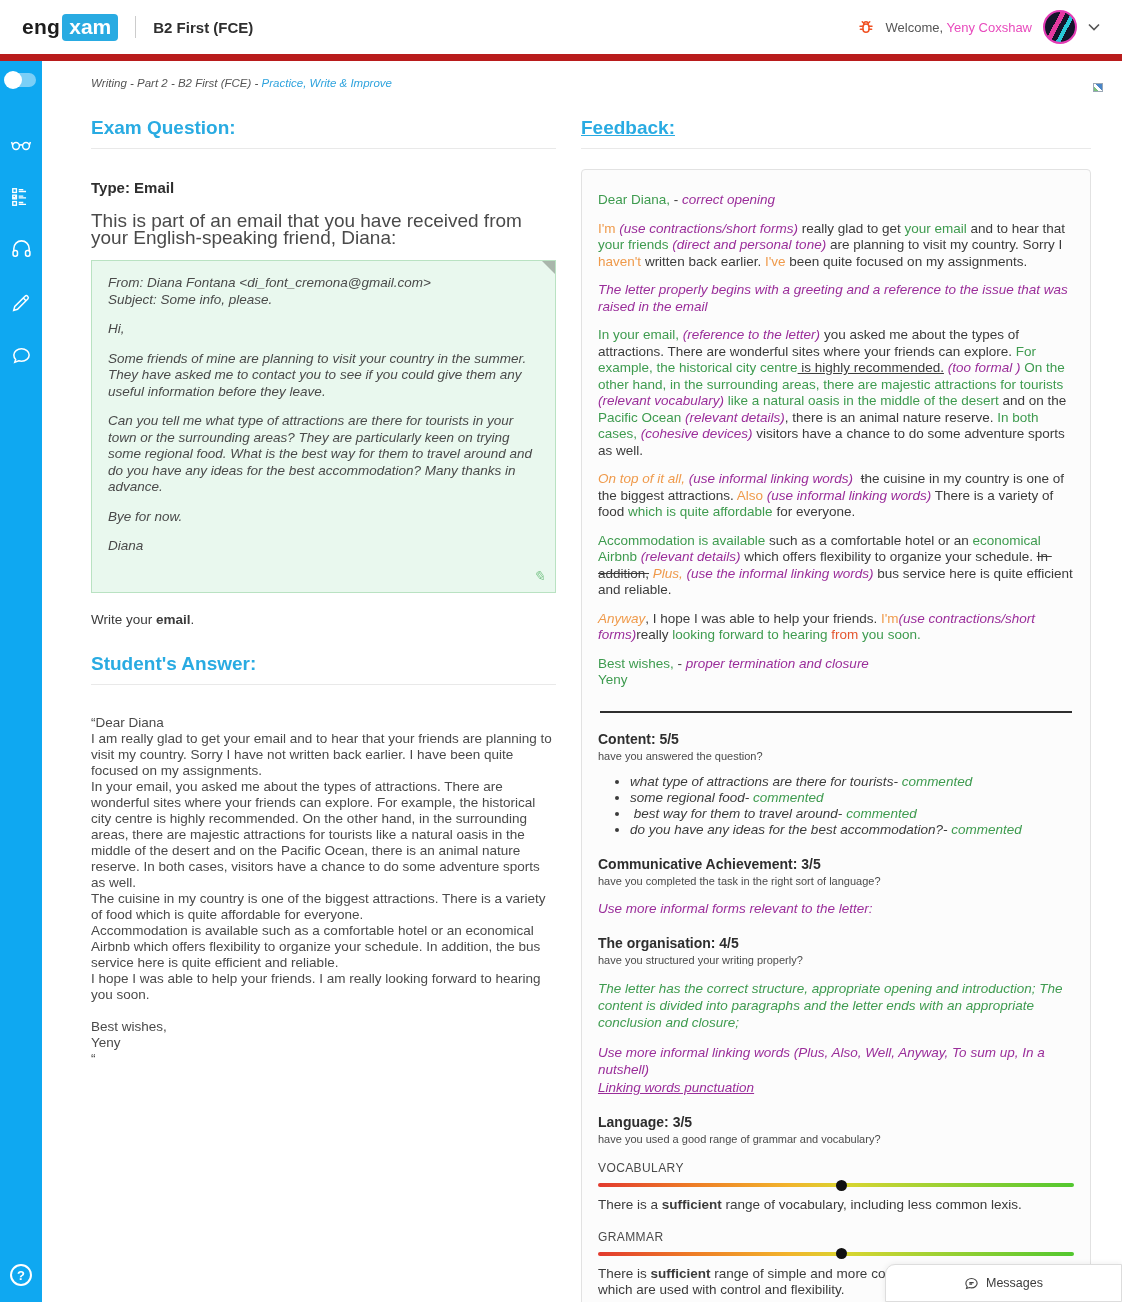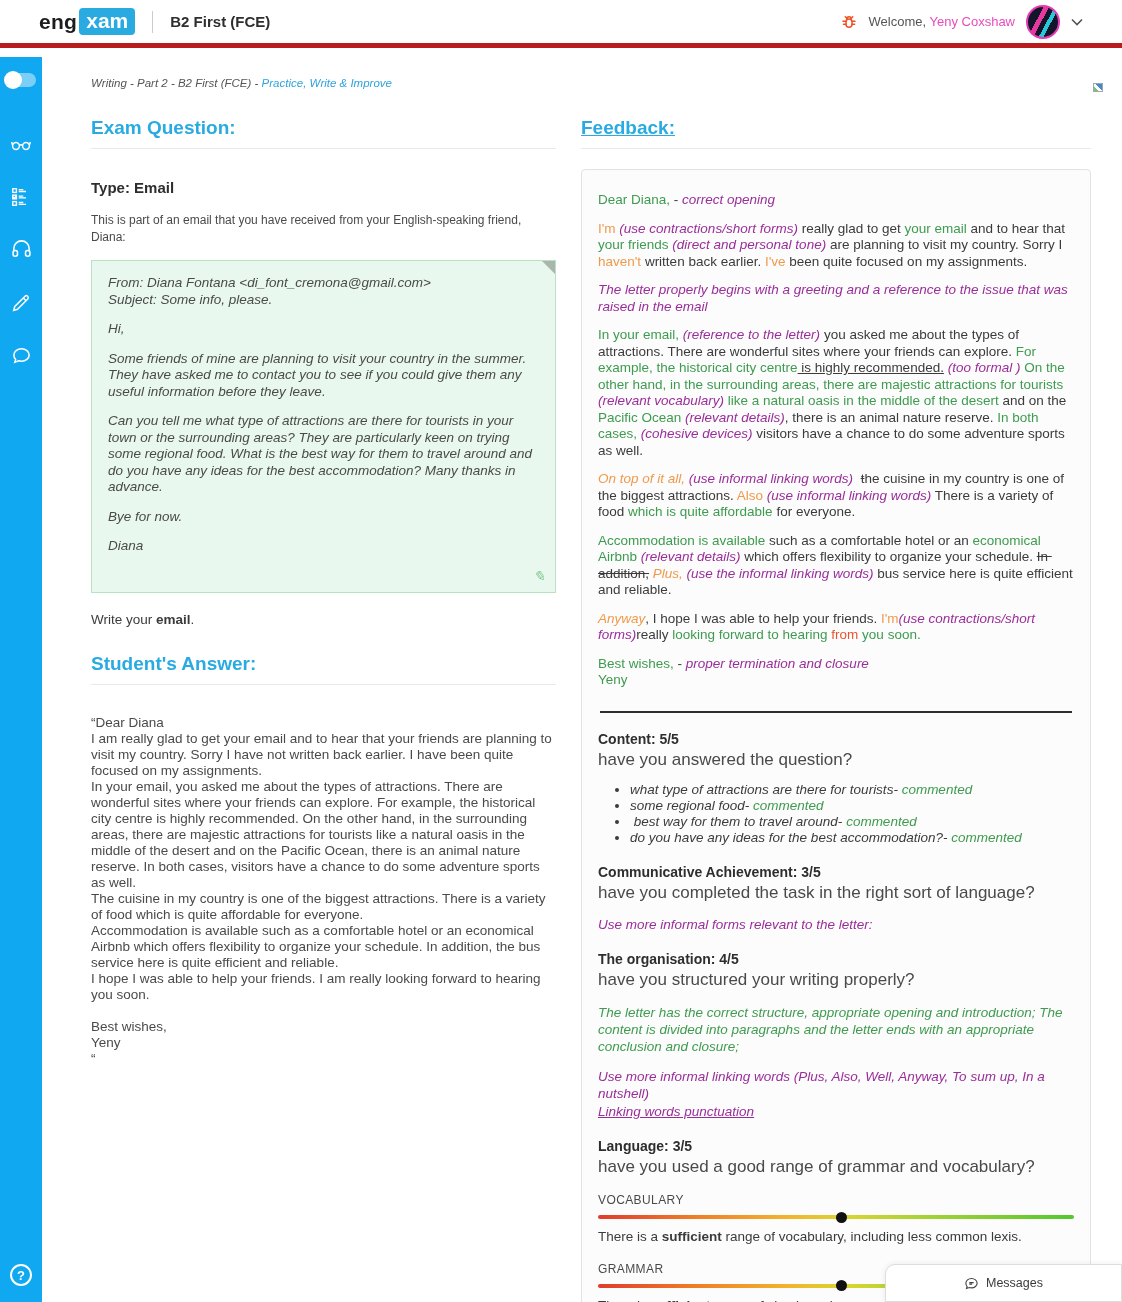--- a/index.html
+++ b/index.html
@@ -1,20 +1,20 @@
 <!DOCTYPE html>
 <html style="--brand_blue: #29ABE2; --sidebar_blue: #0FA8F1; --green: #3E9B4F; --orange: #EF9A4B; --red_orange: #E4552F; --purple: #9A2D9A; --user_pink: #E84BBD; --bug_orange: #F05123;"><head>
 <meta charset="utf-8">
 <style>
   *{margin:0;padding:0;box-sizing:border-box;}
   html,body{width:1122px;height:1302px;}
   body{position:relative;font-family:"Liberation Sans",sans-serif;background:#fff;overflow:hidden;color:#3f3f3f;}
 
   
-  .header{position:absolute;top:0;left:0;right:0;height:48px;background:#fff;border-bottom:5px solid #b91c1c;display:flex;align-items:center;padding:0 39px;z-index:6;}
+  .header{position:absolute;top:0;left:0;right:0;height:61px;background:#fff;border-bottom:7px solid #b91c1c;display:flex;align-items:center;padding:0 22px;z-index:6;}
   .logo{display:flex;align-items:center;font-weight:bold;font-size:21px;cursor:pointer;}
   .logo-eng{color:#1d1d1d;letter-spacing:.3px;}
   .logo-xam{background:var(--brand_blue,#29ABE2);color:#fff;padding:1px 7px 2px;border-radius:4px;margin-left:2px;}
   .hdr-divider{width:1px;height:22px;background:#ccc;margin:0 17px;}
   .hdr-title{font-weight:bold;font-size:15px;color:#2e2e2e;text-align:center;}
   .hdr-right{margin-left:auto;display:flex;align-items:center;gap:11px;}
   .welcome{font-size:13px;color:#555;}
   .user-name{color:var(--user_pink,#E84BBD);}
   .avatar{width:34px;height:34px;border-radius:50%;border:2px solid #e23bb4;background:linear-gradient(118deg,#14142a 34%,#e5399f 34%,#e5399f 46%,#14142a 46%,#14142a 58%,#29c8d8 58%,#29c8d8 68%,#14142a 68%);}
   .chev{display:flex;align-items:center;}
@@ -32,21 +32,21 @@
   .col-left{width:465px;flex:none;}
   .col-right{width:510px;flex:none;}
   .breadcrumb{margin-top:20px;font-size:11.5px;font-style:italic;color:#555;height:14px;}
   .crumb-link{color:#2fa3dd;cursor:pointer;}
   h2.section{color:var(--brand_blue,#29ABE2);font-size:19px;font-weight:bold;margin-top:26px;}
   .col-right h2.section{margin-top:60px;text-decoration:underline;}
   .section-hr{border:none;border-top:1px solid #e9e9e9;margin-top:9px;}
 
   
   .type-label{font-weight:bold;font-size:15px;color:#2e2e2e;margin-top:30px;}
-  .intro{font-size:12px;color:#4a4a4a;margin-top:16px;line-height:17px;max-width:452px;}
+  .intro{font-size:19px;color:#4a4a4a;margin-top:16px;line-height:17px;max-width:452px;}
   .mail-box{position:relative;margin-top:14px;background:#e9f8ee;border:1px solid #b9e2c2;padding:14px 16px 24px;font-style:italic;color:#4a4a4a;font-size:13.5px;line-height:16.5px;}
   .mail-box p{margin-bottom:13px;}
   .mail-box p:last-child{margin-bottom:0;}
   .fold{position:absolute;top:0;right:0;width:0;height:0;border-left:13px solid transparent;border-top:13px solid #a9b6ab;}
   .pencil{position:absolute;right:10px;bottom:7px;color:#7cc58b;font-size:14px;cursor:pointer;}
   .write-line{margin-top:19px;font-size:13.5px;color:#4a4a4a;}
 
   
   .answer{margin-top:30px;font-size:13.5px;color:#4a4a4a;line-height:16px;}
   .answer .line{min-height:16px;white-space:pre-wrap;}
@@ -58,21 +58,21 @@
   .seg-green{color:var(--green,#3E9B4F);}
   .seg-orange{color:var(--orange,#EF9A4B);}
   .seg-red{color:var(--red_orange,#E4552F);}
   .seg-purple{color:var(--purple,#9A2D9A);font-style:italic;}
   .it{font-style:italic;}
   .un{text-decoration:underline;}
   .st{text-decoration:line-through;}
   .bd{font-weight:bold;}
   .dark-hr{border:none;border-top:2px solid #2e2e2e;margin:22px 2px 0;}
   .score-title{font-size:14px;font-weight:bold;color:#2e2e2e;margin-top:18px;}
-  .score-q{font-size:17px;color:#4a4a4a;margin-top:3px;}
+  .score-q{font-size:11px;color:#4a4a4a;margin-top:3px;}
   ul.bullets{margin:12px 0 4px;padding-left:32px;}
   ul.bullets li{font-style:italic;font-size:13.5px;line-height:16px;color:#3b3b3b;white-space:pre-wrap;}
   .note-purple{color:var(--purple,#9A2D9A);font-style:italic;font-size:13.5px;margin-top:14px;line-height:16.5px;}
   .note-green{color:var(--green,#3E9B4F);font-style:italic;font-size:13.5px;margin-top:14px;line-height:17px;}
   .note-link{display:inline-block;color:var(--purple,#9A2D9A);font-style:italic;font-size:13.5px;text-decoration:underline;margin-top:2px;cursor:pointer;}
   .meter-label{font-size:12px;font-weight:normal;color:#4a4a4a;letter-spacing:.4px;margin-top:16px;}
   .slider{position:relative;height:4px;border-radius:2px;margin:8px 0 10px;background:linear-gradient(90deg,#e23a2e 0%,#ee7d26 20%,#f2b42c 40%,#d9d530 52%,#a8d233 68%,#52c72f 100%);cursor:pointer;}
   .slider .dot{position:absolute;top:-3.5px;left:50%;width:11px;height:11px;border-radius:50%;background:#111;}
   .meter-note{font-size:13.5px;color:#4a4a4a;line-height:16.5px;white-space:pre-wrap;}
 

